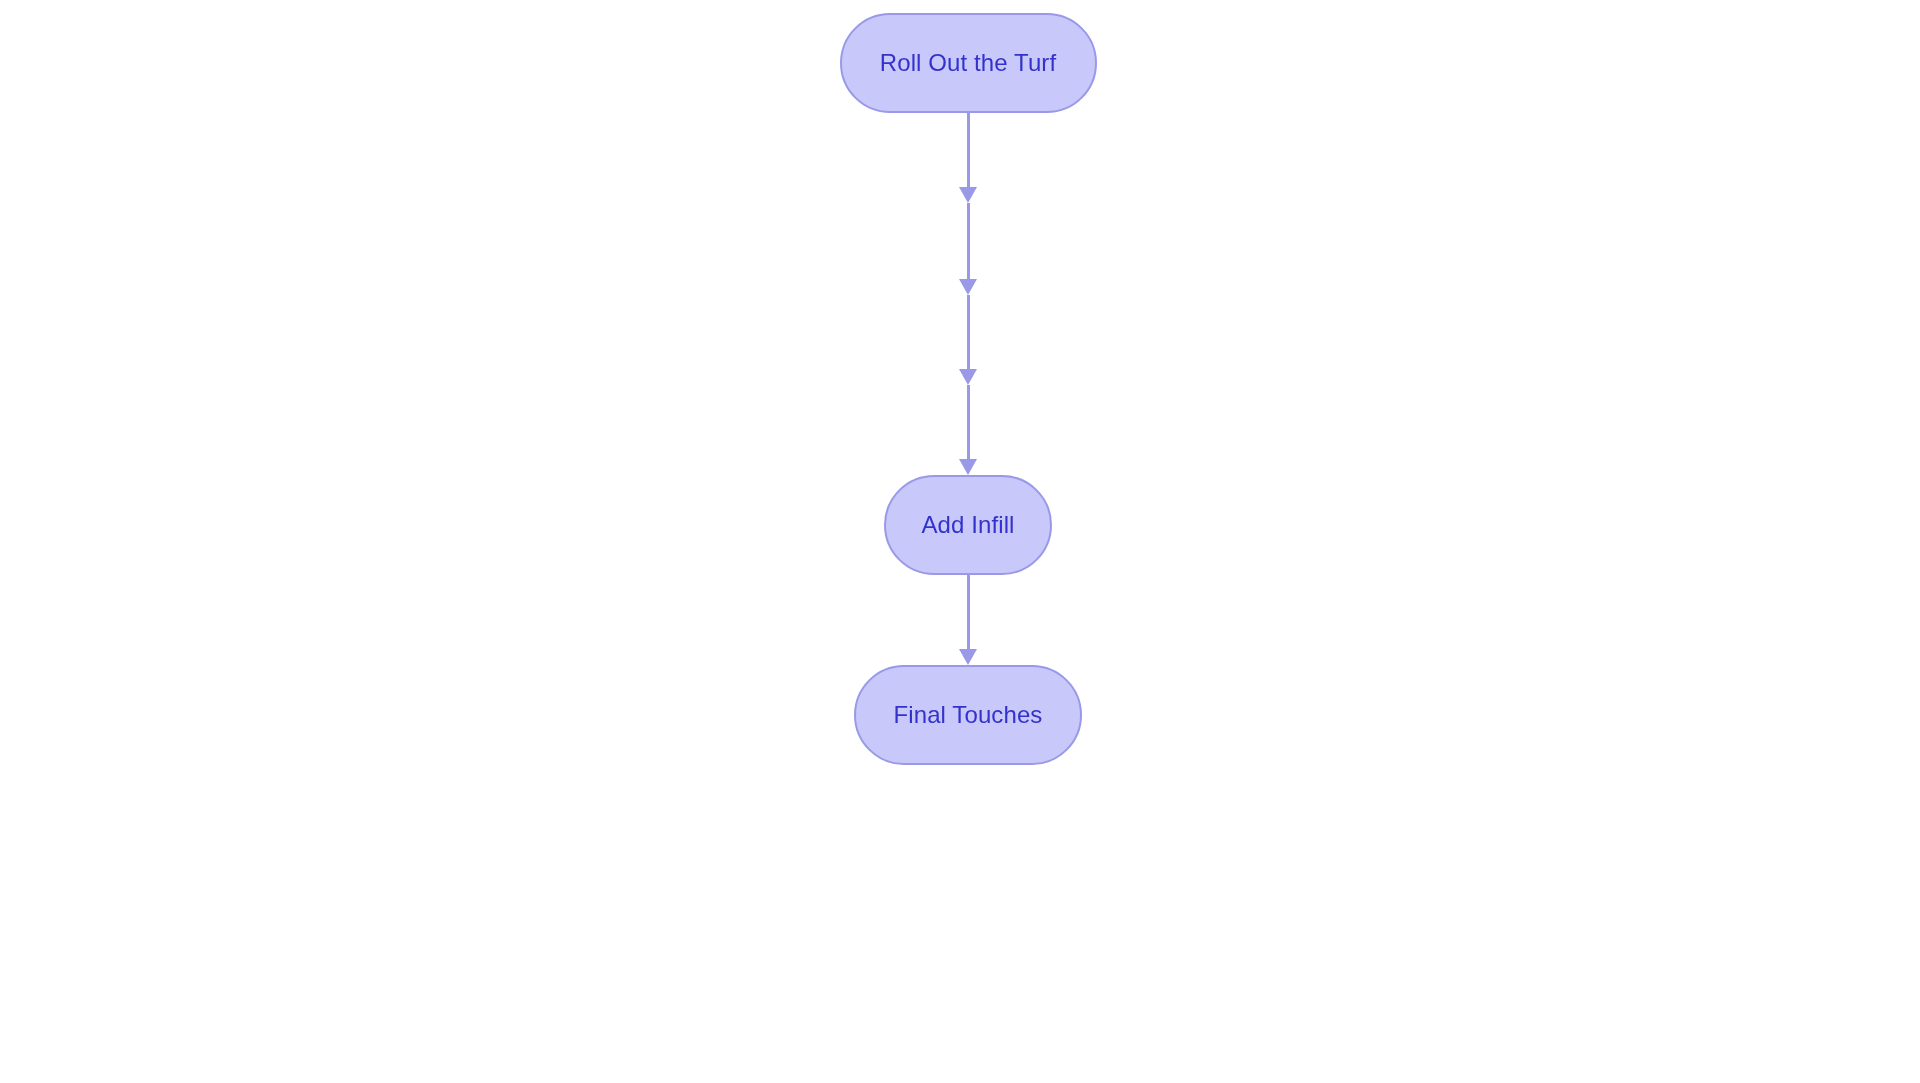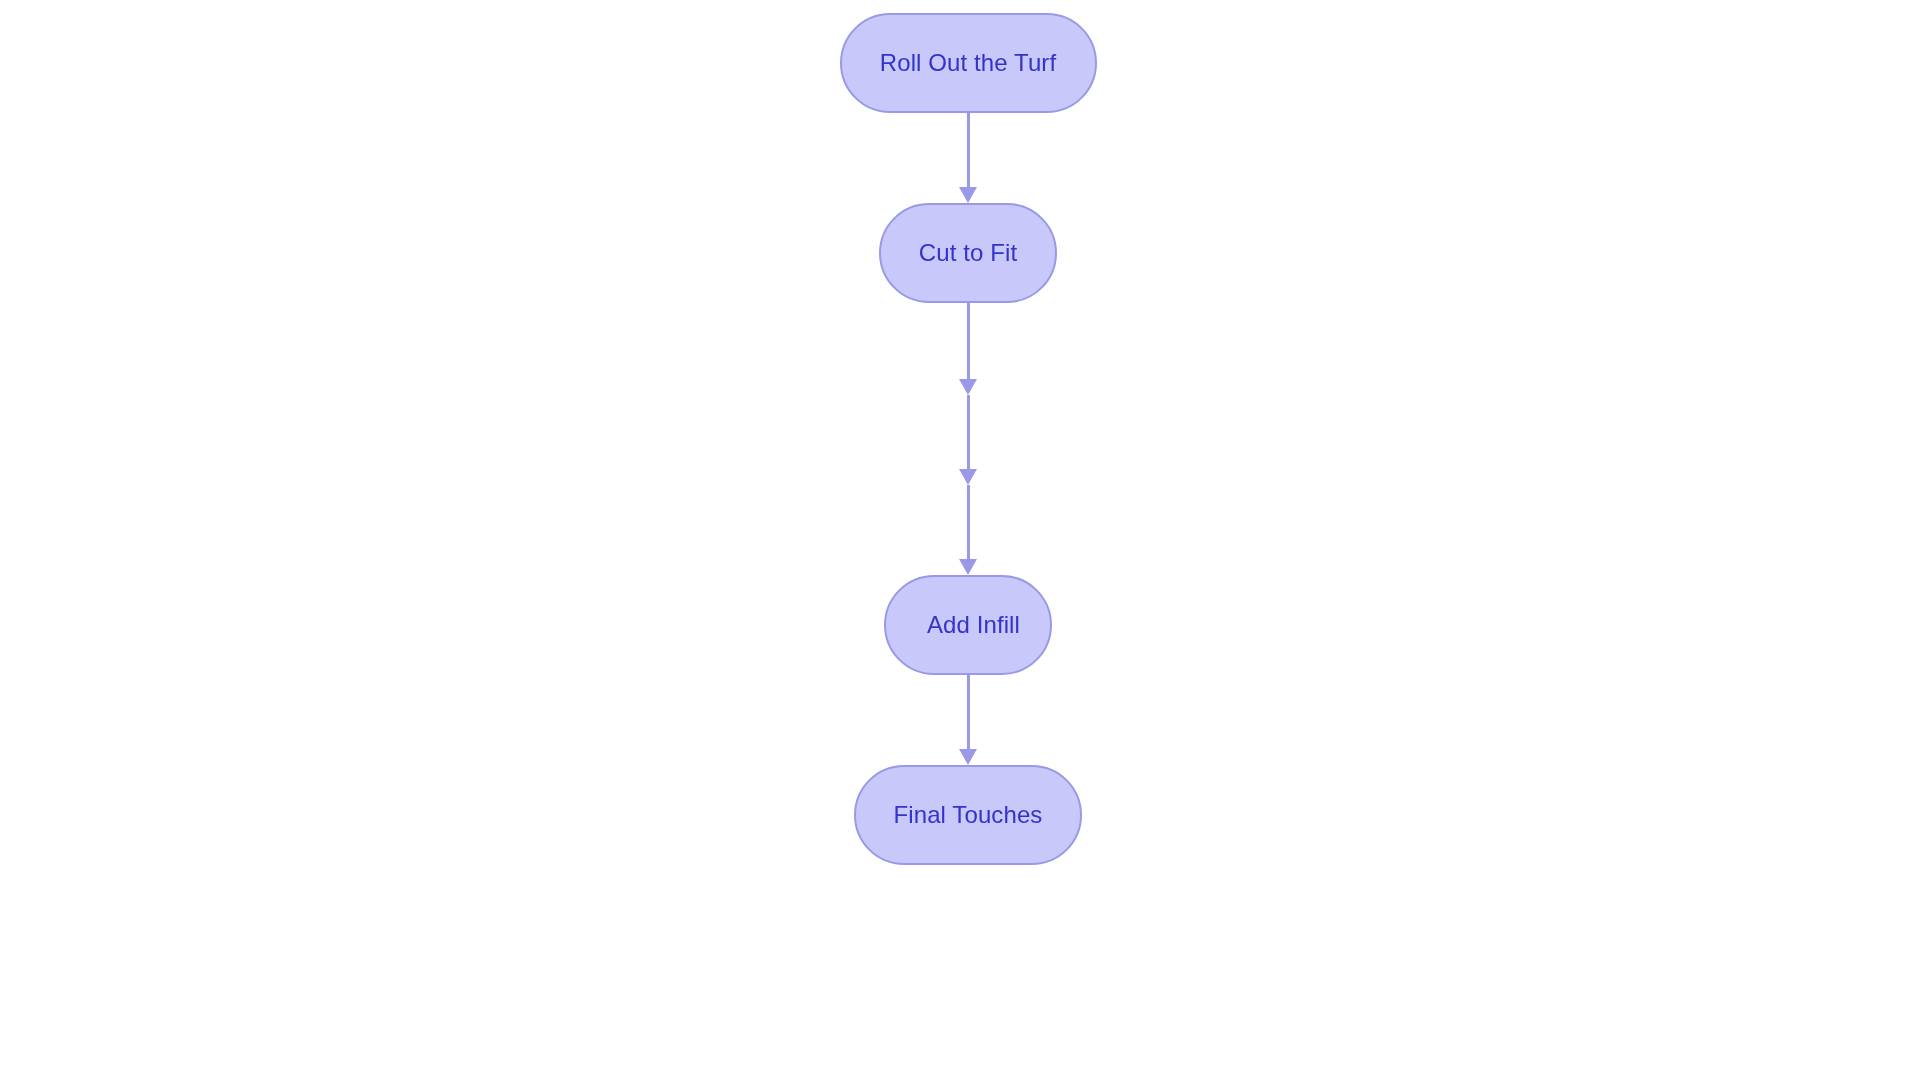--- a/index.html
+++ b/index.html
@@ -53,21 +53,21 @@
     color: #3333cc;
     white-space: nowrap;
     letter-spacing: 0.1px;
   }
 
   
   .n-w-257 { width: 257px; }
   .n-w-178 { width: 178px; }
   .n-w-272 { width: 272px; }
   .n-w-205 { width: 205px; }
-  .n-w-168 { width: 168px; justify-content: flex-end; }
+  .n-w-168 { width: 168px; }
   .n-w-228 { width: 228px; text-align: right; }
 
   
   .connector {
     position: relative;
     width: 18px;
     flex: 0 0 auto;
     display: flex;
     flex-direction: column;
     align-items: center;
@@ -99,23 +99,20 @@
 
     <div class="node n-w-257">
       <span class="node-label">Roll Out the Turf</span>
     </div>
 
     <div class="connector c-h-90">
       <div class="c-line"></div>
       <div class="c-head"></div>
     </div>
 
-    <div class="node n-w-178">
-      <span class="node-label">Cut to Fit</span>
-    </div>
 
     <div class="connector c-h-92">
       <div class="c-line"></div>
       <div class="c-head"></div>
     </div>
 
 
     <div class="connector c-h-90">
       <div class="c-line"></div>
       <div class="c-head"></div>

